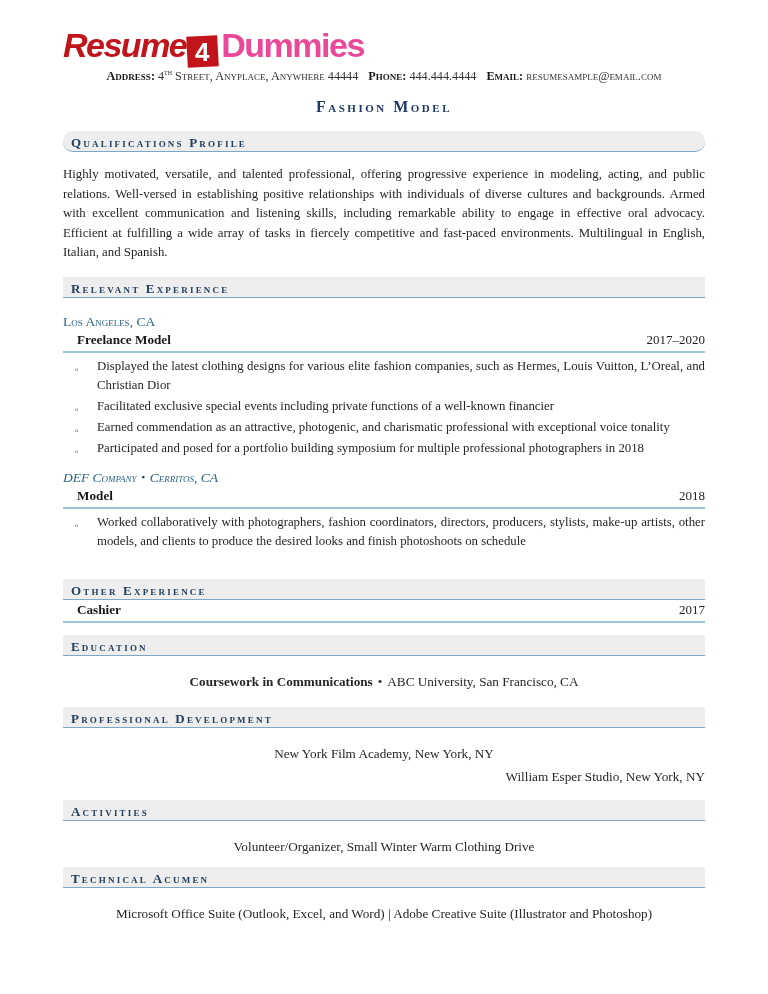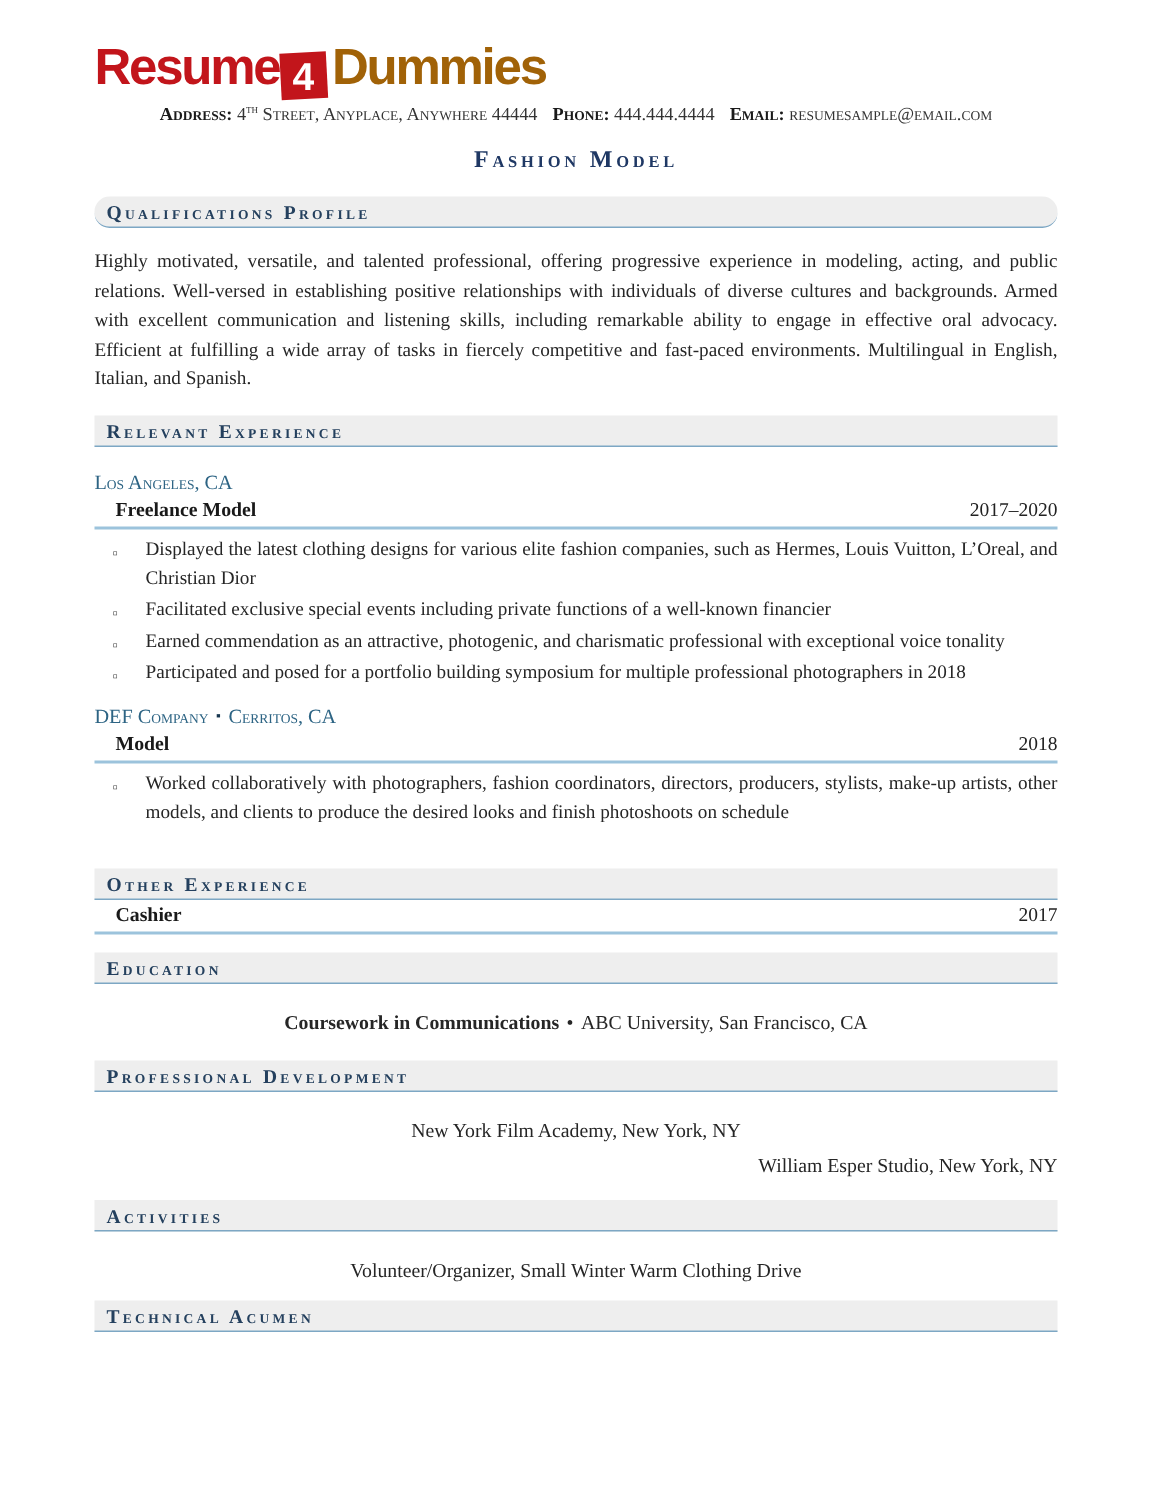--- a/index.html
+++ b/index.html
@@ -11,22 +11,22 @@
     overflow:hidden;
   }
   .page { width:768px; height:994px; padding:26px 63px 0 63px; background:#ffffff; }
 
   
   .logo { white-space:nowrap; line-height:38px; height:40px; }
   .logo-word {
     font-family:"Liberation Sans", sans-serif;
     font-weight:bold; font-size:34px; letter-spacing:-1.5px;
   }
-  .logo-resume { color:#c2151b; }
-  .logo-dummies { color:#a16207; }
+  .logo-resume { color:#c2151b;font-style:italic; }
+  .logo-dummies { color:#ec4899; }
   .logo-tile {
     display:inline-flex; align-items:center; justify-content:center;
     width:31px; height:31px; background:#c2151b;
     transform:rotate(-3deg); vertical-align:-3px; margin:0 3px 0 1px;
   }
   .logo-tile span {
     font-family:"Liberation Sans", sans-serif;
     font-weight:bold; font-size:26px; color:#ffffff; transform:rotate(3deg);
   }
   .contact {
@@ -62,21 +62,21 @@
   .bar--tec  { margin-top:10px; }
 
   
   .summary {
     margin-top:13px; text-align:justify;
     font-size:12.8px; line-height:19.5px; color:#262626;
   }
 
   
   .company-line { margin-top:15px; font-variant:small-caps; font-size:13.5px; color:#2d6484; line-height:17px; }
-  .company-line.tight { margin-top:10px; }
+  .company-line.tight { margin-top:10px;font-style:italic; }
   .company-line .sep { font-size:9px; color:#17364f; margin:0 5px; vertical-align:2px; }
   .job-row {
     display:flex; justify-content:space-between; align-items:flex-end;
     margin-top:2px; padding-bottom:3px; border-bottom:2px solid #9cc3dc;
   }
   .job-title { font-weight:bold; font-size:13.2px; color:#191919; padding-left:14px; }
   .job-dates { font-size:13px; color:#222222; }
 
   
   .bullets { list-style:none; margin-top:4px; }
@@ -169,14 +169,15 @@
   <p class="center-line mt3">William Esper Studio, New York, NY</p>
 
   <div class="bar bar--act">
     <span>Activities</span>
   </div>
   <p class="center-line mt16">Volunteer/Organizer, Small Winter Warm Clothing Drive</p>
 
   <div class="bar bar--tec">
     <span>Technical Acumen</span>
   </div>
+  <p class="center-line mt16">Microsoft Office Suite (Outlook, Excel, and Word)  |  Adobe Creative Suite (Illustrator and Photoshop)</p>
 
 </div>
 
 </body></html>

